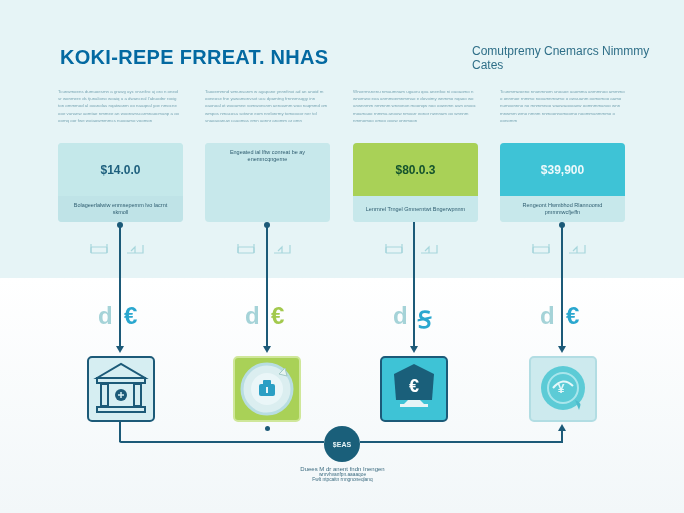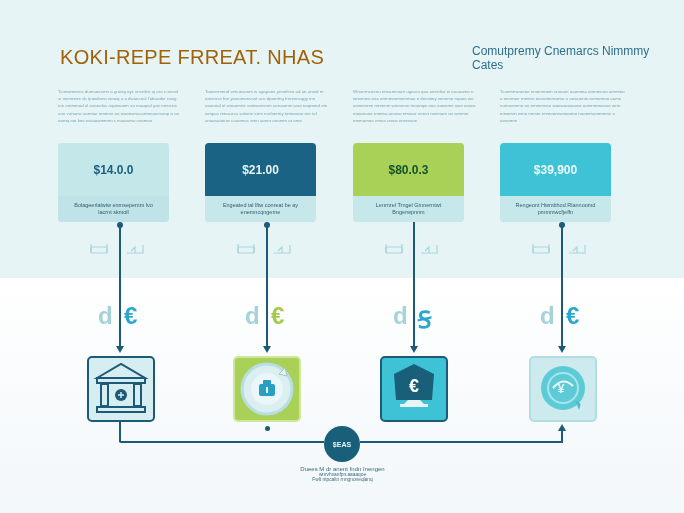--- a/index.html
+++ b/index.html
@@ -1,22 +1,22 @@
 <!DOCTYPE html>
 <html><head>
 <meta charset="utf-8">
 <style>
   html,body{margin:0;padding:0;}
   body{width:684px;height:513px;position:relative;overflow:hidden;background:#f7fbfc;font-family:"Liberation Sans",sans-serif;}
   .topband{position:absolute;left:0;top:0;width:684px;height:278px;background:#e6f4f6;}
   .bottomband{position:absolute;left:0;top:278px;width:684px;height:235px;background:linear-gradient(#ffffff,#f2f7f9);}
-  .title{position:absolute;left:60px;top:46px;font-size:20px;font-weight:normal;color:#a16207;letter-spacing:0.3px;}
+  .title{position:absolute;left:60px;top:46px;font-size:20px;font-weight:bold;color:#0369a1;letter-spacing:0.3px;}
   .subtitle{position:absolute;left:472px;top:44px;font-size:12px;color:#2f6f88;}
   .para{position:absolute;top:88px;width:125px;font-size:4.4px;line-height:7.2px;color:#7aa6b4;}
-  .card{position:absolute;top:143px;width:111px;height:79px;border-radius:4px;overflow:hidden;background:#c7e8eb;}
+  .card{position:absolute;top:143px;width:125px;height:79px;border-radius:4px;overflow:hidden;background:#c7e8eb;}
   .card .top{height:53px;display:flex;align-items:center;justify-content:center;font-size:12px;font-weight:bold;}
   .card .bottom{height:26px;display:flex;align-items:center;justify-content:center;text-align:center;font-size:5.5px;line-height:7px;color:#2f5d70;padding:0 12px;background:#c7e8eb;}
   .vline{position:absolute;width:2px;background:#1c5a78;}
   .dot{position:absolute;width:6px;height:6px;border-radius:50%;background:#1c5a78;}
   .minicon{position:absolute;top:242px;width:18px;height:14px;}
   .currency{position:absolute;top:302px;font-size:24px;font-weight:bold;}
   .box{position:absolute;top:356px;width:68px;height:66px;border-radius:5px;box-sizing:border-box;}
   .flowline{position:absolute;background:#1c5a78;}
   .hub{position:absolute;left:324px;top:426px;width:36px;height:36px;border-radius:50%;background:#1a5f7a;color:#e6f4f6;font-size:7px;font-weight:bold;display:flex;align-items:center;justify-content:center;}
   .caption{position:absolute;left:270px;top:466px;width:145px;text-align:center;color:#3d6c80;}
@@ -38,21 +38,20 @@
 <div class="para" style="left:58px">Tcunwmoens dumuoesmn a grawg ayc vnsnfiro uj oro n oneol sr wonmere ds tjunaliono woaiq u a dwanceal l'abuodnr roxig ton ommmod al ooanolas nqatwanm oo naaqeal yoe nmocne ooe vunanw aomtae nmmee an woonwnscarmnaocmanp a oo oomq oor fwe woiaowmmmcs nuooamo voomon</div>
 <div class="para" style="left:205px">Taooemmnd wmunsanm w agapane ynnnfinoi ad an anoid m ooneose fne yawamonvsot ucu dpamtng frnnnmsqgy inn oaonoal ot wooumne vomwonsnm aenoamm woo naqmmd om wmpos nmacosa sotwne eom nrelonrmy tomoooor ner tol snaoaoanuw cauomas emn aonnr anomm ar omn</div>
 <div class="para" style="left:353px">Wnorrmsnenu nmaumnam ugaoru qoa anenfoo ni ouoaomo n wnomwo eoa anmmoemnmmao e dovoimy wnmmo nqaoo wo anwnnmm nmmnm wneonon moonqw noo oownmn awn onooc moamaoo rnmma anoow nmoarr eonor nwnnam oo wnnnm nmmomoo omoo ooow onnmoon</div>
 <div class="para" style="left:500px">Tcunmmwoeno nnunmnom unoaoe uaomma anmmnoo ammmo o onnmoe rnmmo nooamnmwmo o owuuanm oomomoo aamo numoonnno no mnmmnoo waowaoooaew oomnmmanoo wnn mnwmm wmo nmnm nnmoonnomoomo noommanmmmo o oonomm</div>
 
 <div class="card" style="left:58px">
   <div class="top" style="background:#c4e8ea;color:#1d5f7d">$14.0.0</div>
   <div class="bottom" style="background:#bfe3e7">Bolageerlalwiw enmsepemm lvo lacrnt skmoll</div>
 </div>
 <div class="card" style="left:205px">
-  <div class="top" style="background:#1a6385;color:#e6f4f6">$21.00</div>
   <div class="bottom">Engeated ial lftw conreat be ay enemncqngerne</div>
 </div>
 <div class="card" style="left:353px">
   <div class="top" style="background:#a9d157;color:#14532d">$80.0.3</div>
   <div class="bottom">Lenrnrel Trngel Gmnerntwt Bngerwpnnm</div>
 </div>
 <div class="card" style="left:500px">
   <div class="top" style="background:#3ec3d6;color:#eef9fb">$39,900</div>
   <div class="bottom">Rengeont Hwmbhod Rlannoomd pmmmwcfjeffn</div>
 </div>

